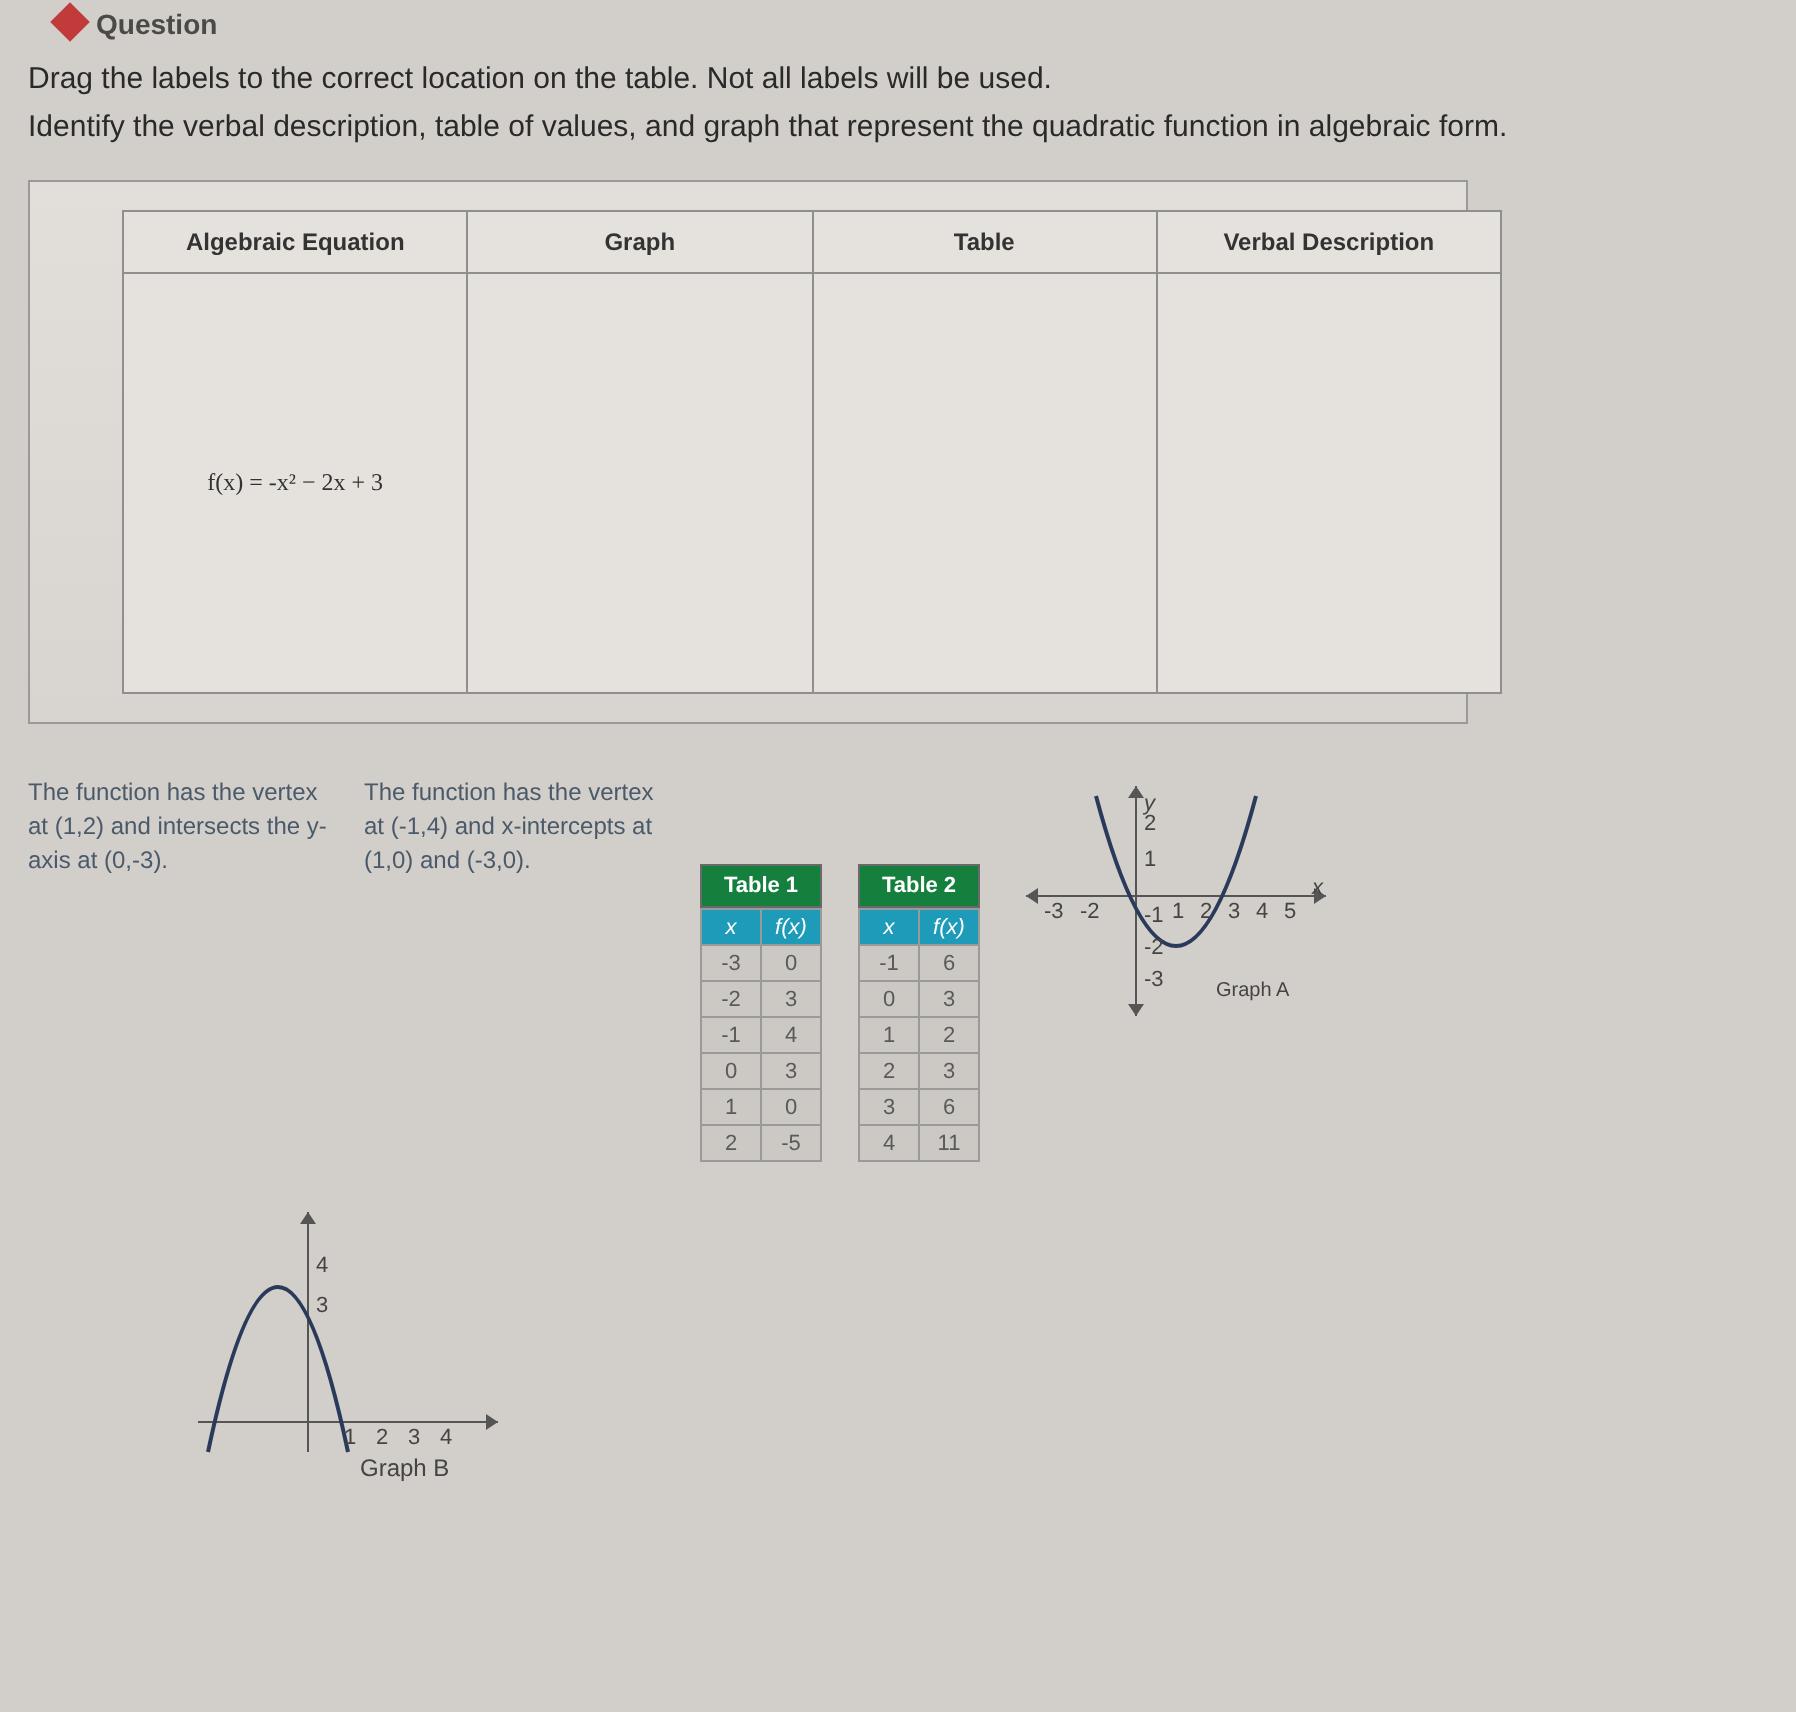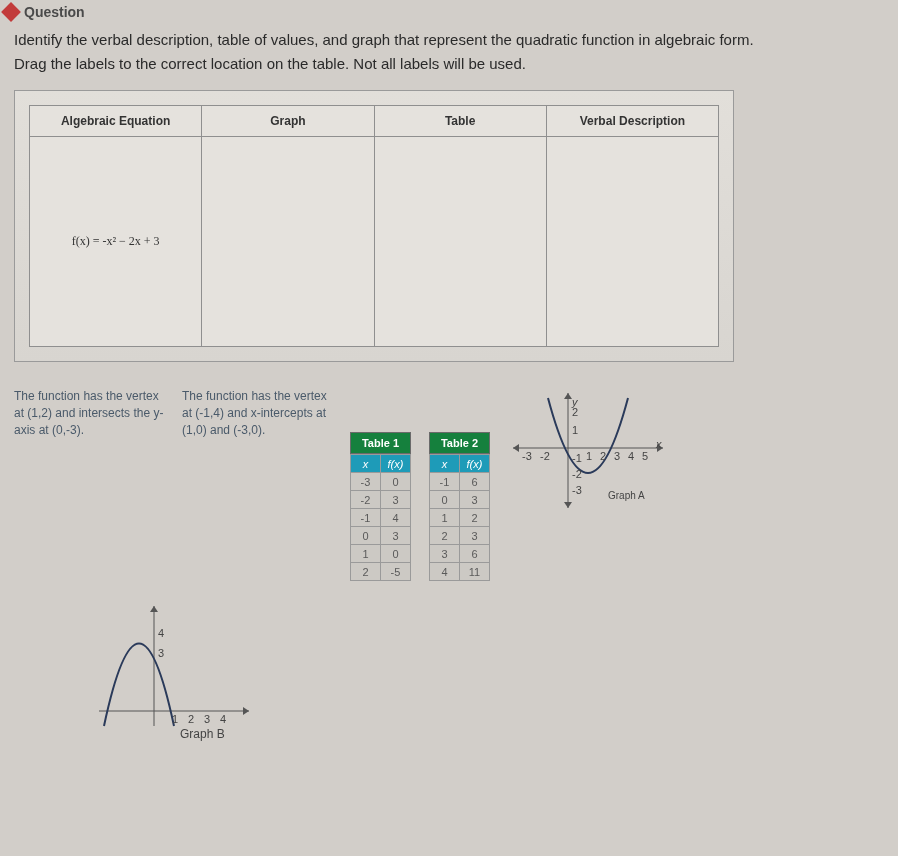--- a/index.html
+++ b/index.html
@@ -5,26 +5,25 @@
   * { box-sizing: border-box; margin: 0; padding: 0; }
   body {
     font-family: Arial, sans-serif;
     background: #d2cec9;
     width: 898px;
     height: 856px;
     overflow: hidden;
     color: #3a3a3a;
   }
   .top-header {
-    padding: 4px 12px 0 4px;
+    padding: 4px 12px 0 28px;
     font-size: 14px;
     color: #4a4a4a;
     font-weight: bold;
     display: flex;
-    align-items: center;
     gap: 6px;
   }
   .diamond {
     width: 14px; height: 14px;
     transform: rotate(45deg);
     background: #c23b3b;
     display: inline-block;
   }
   .instructions {
     padding: 8px 14px 4px 14px;
@@ -36,20 +35,21 @@
     margin: 10px 14px;
     background: linear-gradient(#e2dfda, #d8d5d0);
     border: 1px solid #9a9a9a;
     padding: 14px;
     width: 720px;
   }
   table.drop-table {
     border-collapse: collapse;
     width: 100%;
     table-layout: fixed;
+    margin-left: 32px;
   }
   table.drop-table th, table.drop-table td {
     border: 1px solid #8f8f8f;
     text-align: center;
     font-size: 12px;
     color: #333;
   }
   table.drop-table th {
     padding: 8px 4px;
     font-weight: bold;
@@ -133,22 +133,22 @@
 </style>
 </head>
 <body>
 
 <div class="top-header">
   <span class="diamond"></span>
   <span>Question</span>
 </div>
 
 <div class="instructions">
+  <div>Drag the labels to the correct location on the table. Not all labels will be used.</div>
   <div>Identify the verbal description, table of values, and graph that represent the quadratic function in algebraic form.</div>
-  <div>Drag the labels to the correct location on the table. Not all labels will be used.</div>
 </div>
 
 <div class="main-box">
   <table class="drop-table">
     <tbody>
         <tr>
       <th>Algebraic Equation</th>
       <th>Graph</th>
       <th>Table</th>
       <th>Verbal Description</th>

